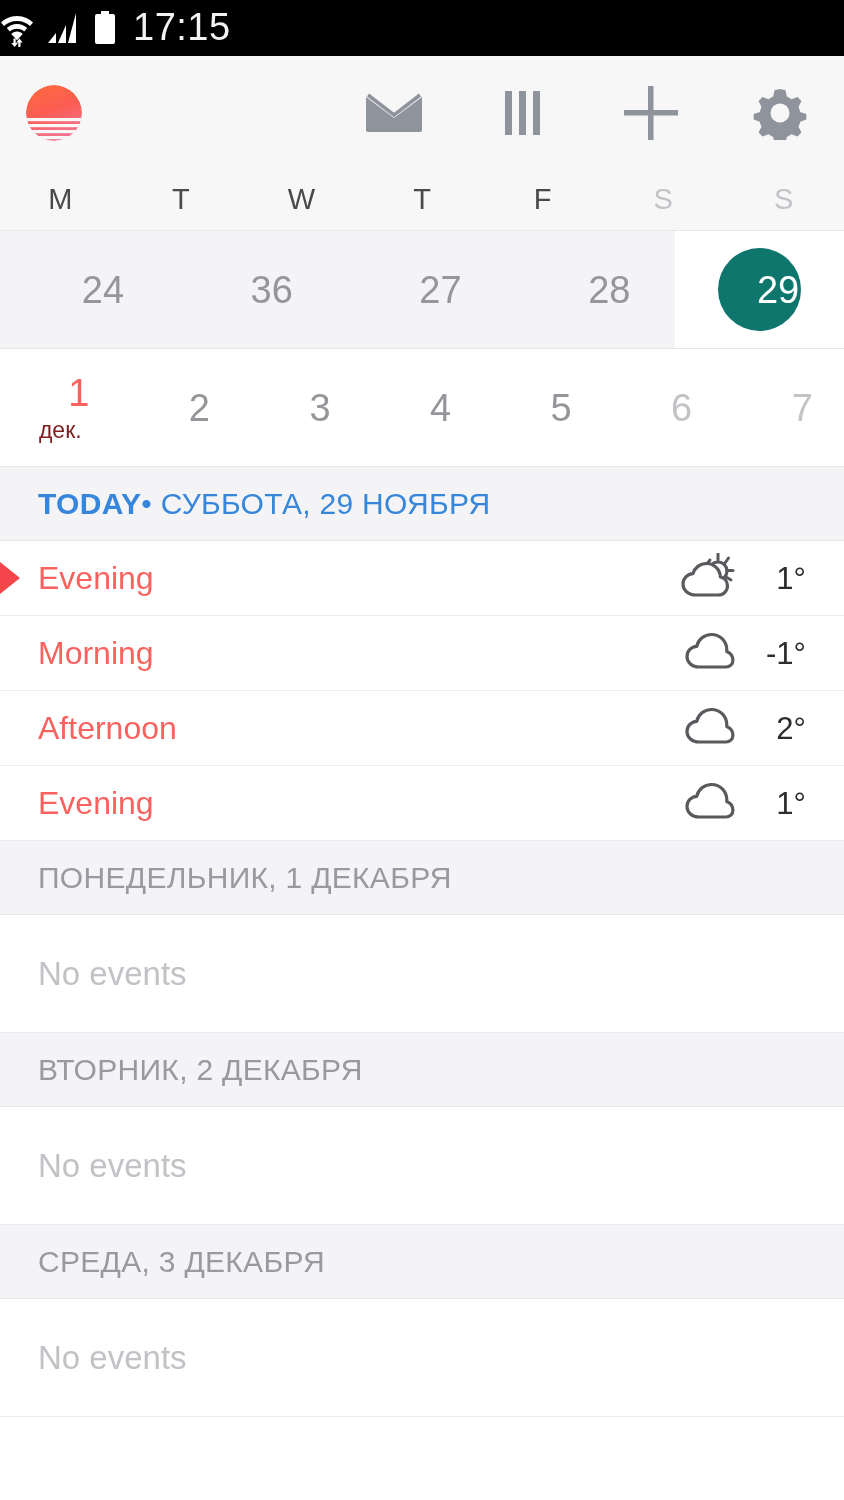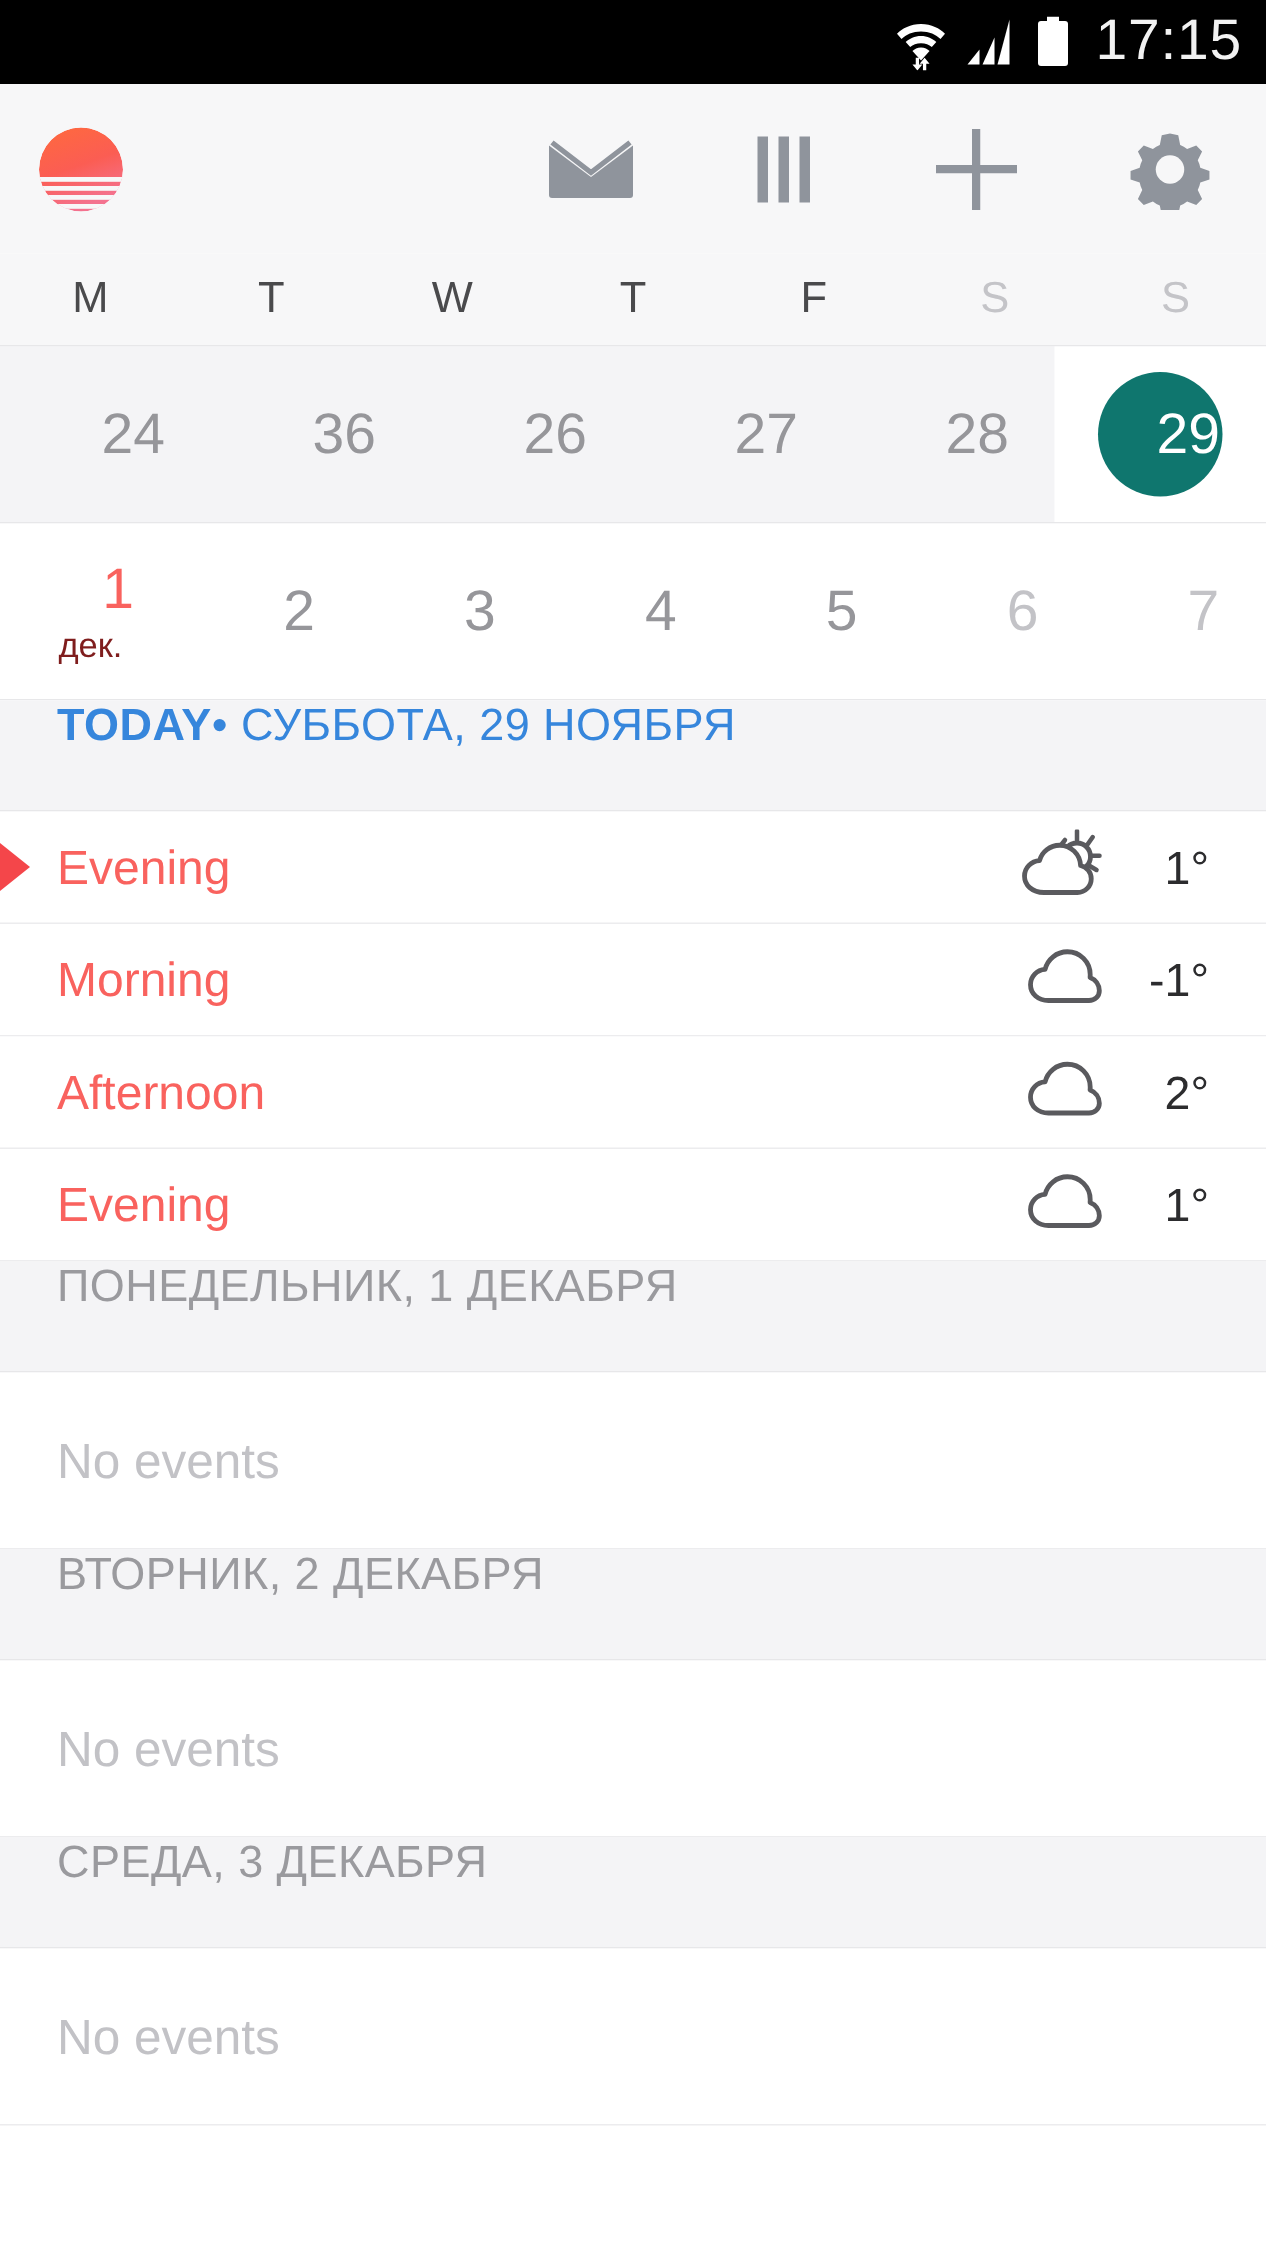--- a/index.html
+++ b/index.html
@@ -19,21 +19,21 @@
     overflow: hidden;
     background: #ffffff;
   }
 
   
   .statusbar {
     height: 56px;
     background: #000000;
     display: flex;
     align-items: center;
-    justify-content: flex-end;
+    justify-content: flex-start;
     padding-right: 16px;
     gap: 13px;
   }
   .sb-icon { display: flex; align-items: center; }
   .sb-clock {
     color: #f2f2f2;
     font-size: 38px;
     letter-spacing: 0.5px;
     line-height: 1;
     font-family: "Liberation Sans", sans-serif;
@@ -141,20 +141,21 @@
     justify-content: center;
   }
   .today-pill .daynum { color: #ffffff; }
 
   
   .agenda { background: #ffffff; }
 
   .sec-hdr {
     height: 74px;
     display: flex;
+    align-items: center;
     padding-left: 38px;
     background: #f4f4f6;
     border-bottom: 1px solid #e7e7e9;
     font-size: 30px;
     letter-spacing: 0.3px;
   }
   .sec-hdr.today-hdr { color: #3686dc; }
   .sec-hdr.plain-hdr { color: #9a9a9e; }
   .sec-hdr .lead { font-weight: bold; }
 
@@ -322,23 +323,20 @@
   </div>
 
   <div class="calrow row-current">
     <div class="daycell">
       <span class="daynum">24</span>
     </div>
     <div class="daycell">
       <span class="daynum">36</span>
     </div>
     <div class="daycell">
-      <span class="daynum">26</span>
-    </div>
-    <div class="daycell">
       <span class="daynum">27</span>
     </div>
     <div class="daycell">
       <span class="daynum">28</span>
     </div>
     <div class="daycell weekend-cell">
       <span class="today-pill">
         <span class="daynum">29</span>
       </span>
     </div>

